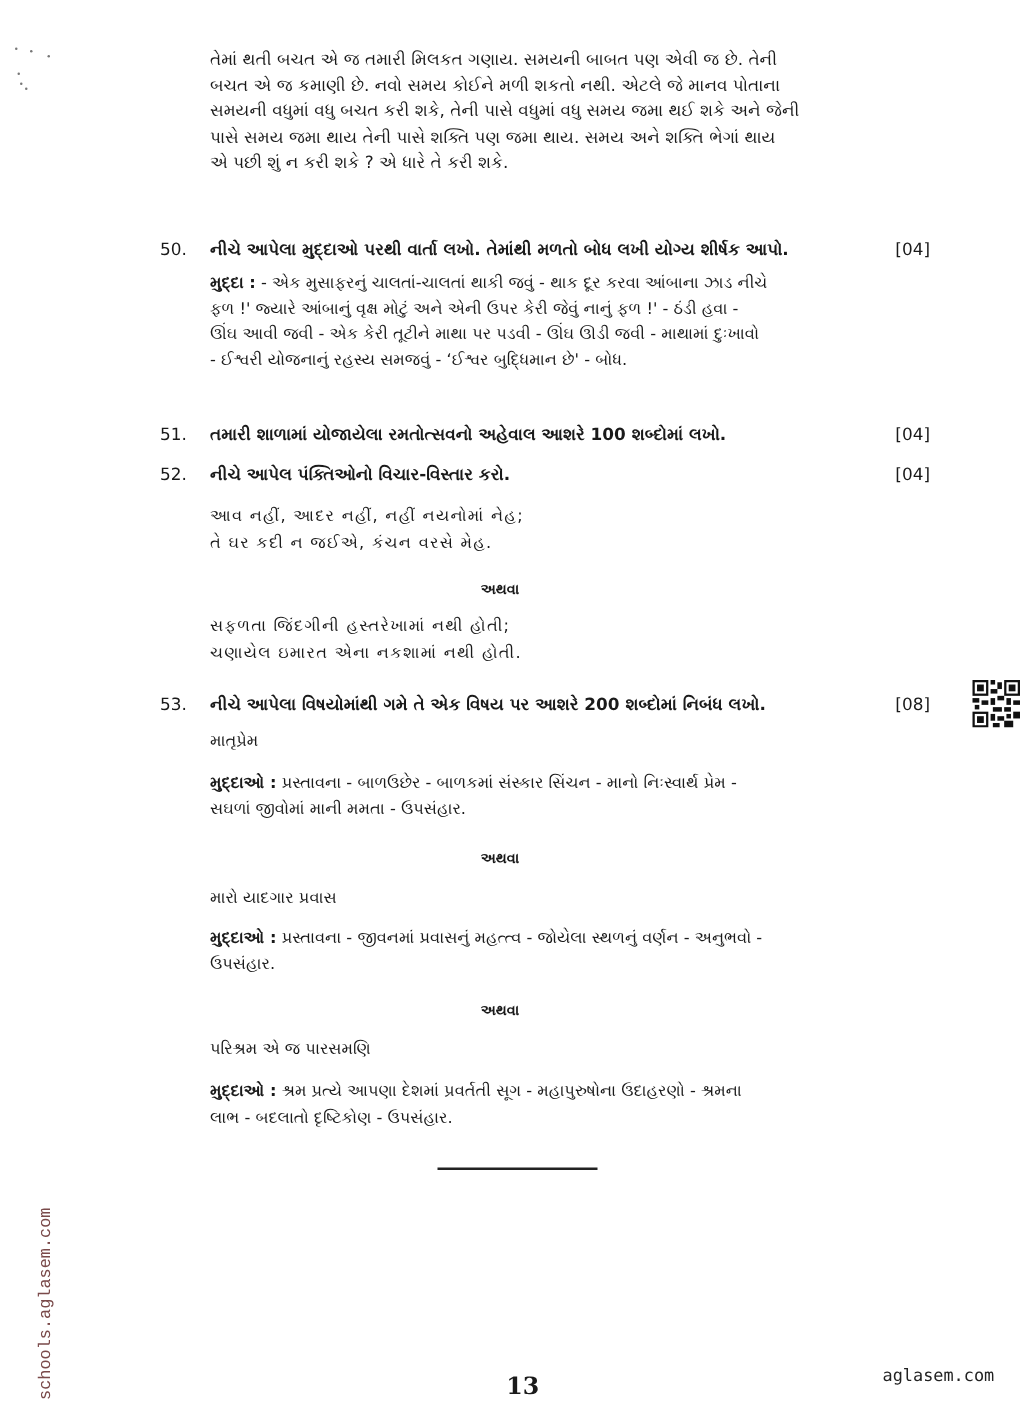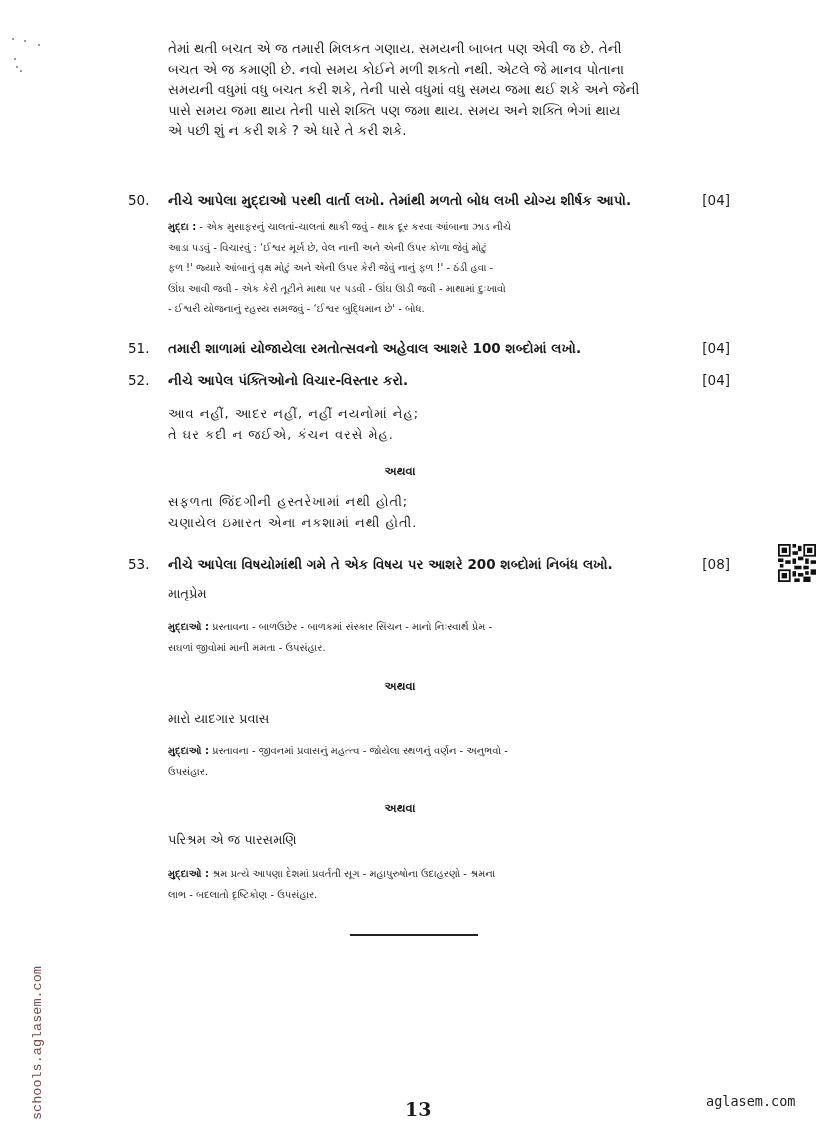--- a/index.html
+++ b/index.html
@@ -5,22 +5,22 @@
   html, body { margin:0; padding:0; background:#ffffff; }
   body { width:828px; height:1128px; position:relative; overflow:hidden;
          font-family:"DejaVu Sans", sans-serif; color:#1a1a1a; }
   .page { position:absolute; left:0; top:0; width:828px; height:1128px; }
   .specks { position:absolute; left:10px; top:36px; width:40px; height:50px; }
   .speck { position:absolute; width:2px; height:2px; background:#777; border-radius:1px; }
   .para { position:absolute; left:168px; width:548px; font-size:13.5px; line-height:20.5px; }
   .q { position:absolute; left:128px; width:616px; font-size:13.5px; line-height:20px; font-weight:bold; }
   .q .num { position:absolute; left:0; top:0; font-weight:normal; }
   .q .txt { position:absolute; left:40px; top:0; }
-  .q .marks { position:absolute; right:14px; top:0; font-weight:normal;text-align:right; }
-  .body-text { position:absolute; left:168px; width:540px; font-size:10px; line-height:20.5px; }
+  .q .marks { position:absolute; right:0; top:0; font-weight:normal;text-align:right; }
+  .body-text { position:absolute; left:168px; width:540px; font-size:13px; line-height:20.5px; }
   .body-text b { font-weight:bold; }
   .poem { position:absolute; left:168px; font-size:13px; line-height:20.5px; letter-spacing:1px; }
   .athva { position:absolute; left:0; width:828px; text-align:center; font-size:11.5px; font-weight:bold; }
   .athva span { position:relative; left:-14px; }
   .topic { position:absolute; left:168px; font-size:13px; font-weight:normal; }
   .rule { position:absolute; left:350px; top:934px; width:128px; height:1.5px; background:#222; }
   .page-num { position:absolute; left:405px; top:1098px; font-family:"DejaVu Serif", serif; font-size:19px; font-weight:bold; }
   .watermark-br { position:absolute; left:706px; top:1093px; font-family:"DejaVu Sans Mono", monospace; font-size:13.5px; color:#222;text-align:right; }
   .watermark-side { position:absolute; left:30px; top:1120px; transform-origin:0 0; transform:rotate(-90deg);
                     font-family:"Liberation Mono", monospace; font-size:13.5px; color:#7a4a4a; white-space:nowrap; }
@@ -48,21 +48,20 @@
     <div>એ પછી શું ન કરી શકે ? એ ધારે તે કરી શકે.</div>
   </div>
 
   <div class="q" style="top:190px">
     <span class="num">50.</span>
     <span class="txt">નીચે આપેલા મુદ્દાઓ પરથી વાર્તા લખો. તેમાંથી મળતો બોધ લખી યોગ્ય શીર્ષક આપો.</span>
     <span class="marks">[04]</span>
   </div>
   <div class="body-text" style="top:217px">
     <div><b>મુદ્દા :</b> <span>- એક મુસાફરનું ચાલતાં-ચાલતાં થાકી જવું - થાક દૂર કરવા આંબાના ઝાડ નીચે</span></div>
-    <div>આડા પડવું - વિચારવું : ‘ઈશ્વર મૂર્ખ છે, વેલ નાની અને એની ઉપર કોળા જેવું મોટું</div>
     <div>ફળ !' જ્યારે આંબાનું વૃક્ષ મોટું અને એની ઉપર કેરી જેવું નાનું ફળ !' - ઠંડી હવા -</div>
     <div>ઊંઘ આવી જવી - એક કેરી તૂટીને માથા પર પડવી - ઊંઘ ઊડી જવી - માથામાં દુઃખાવો</div>
     <div>- ઈશ્વરી યોજનાનું રહસ્ય સમજવું - ‘ઈશ્વર બુદ્ધિમાન છે' - બોધ.</div>
   </div>
 
   <div class="q" style="top:338px">
     <span class="num">51.</span>
     <span class="txt">તમારી શાળામાં યોજાયેલા રમતોત્સવનો અહેવાલ આશરે 100 શબ્દોમાં લખો.</span>
     <span class="marks">[04]</span>
   </div>

